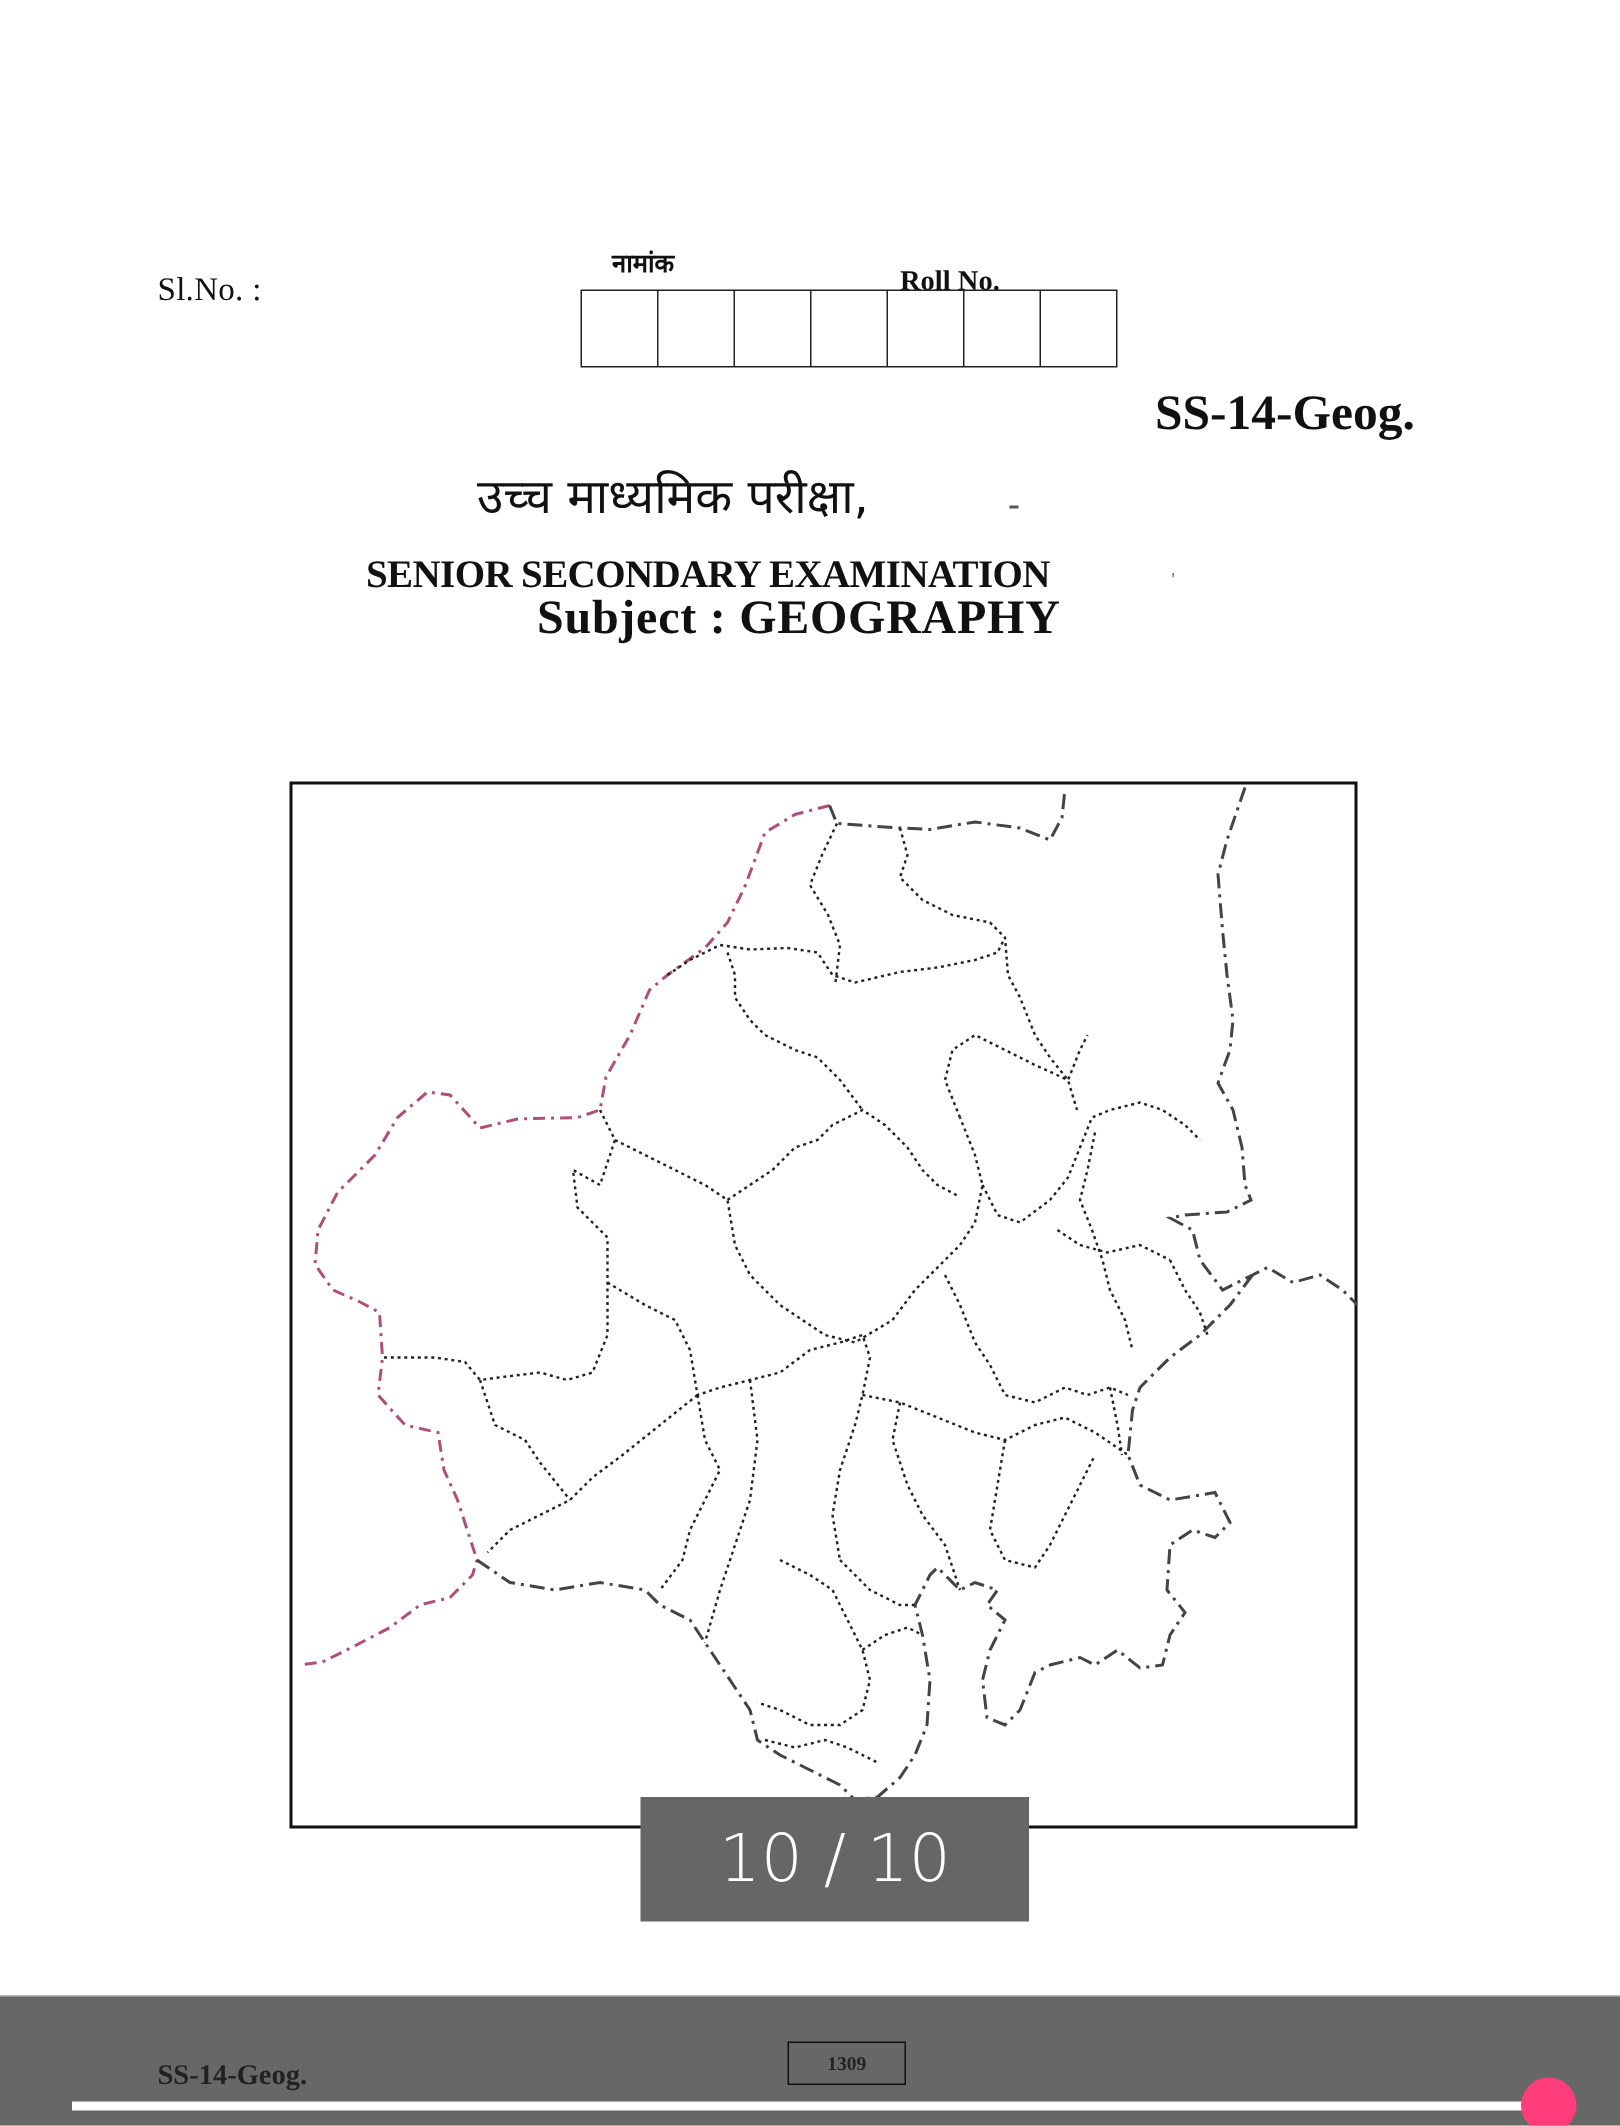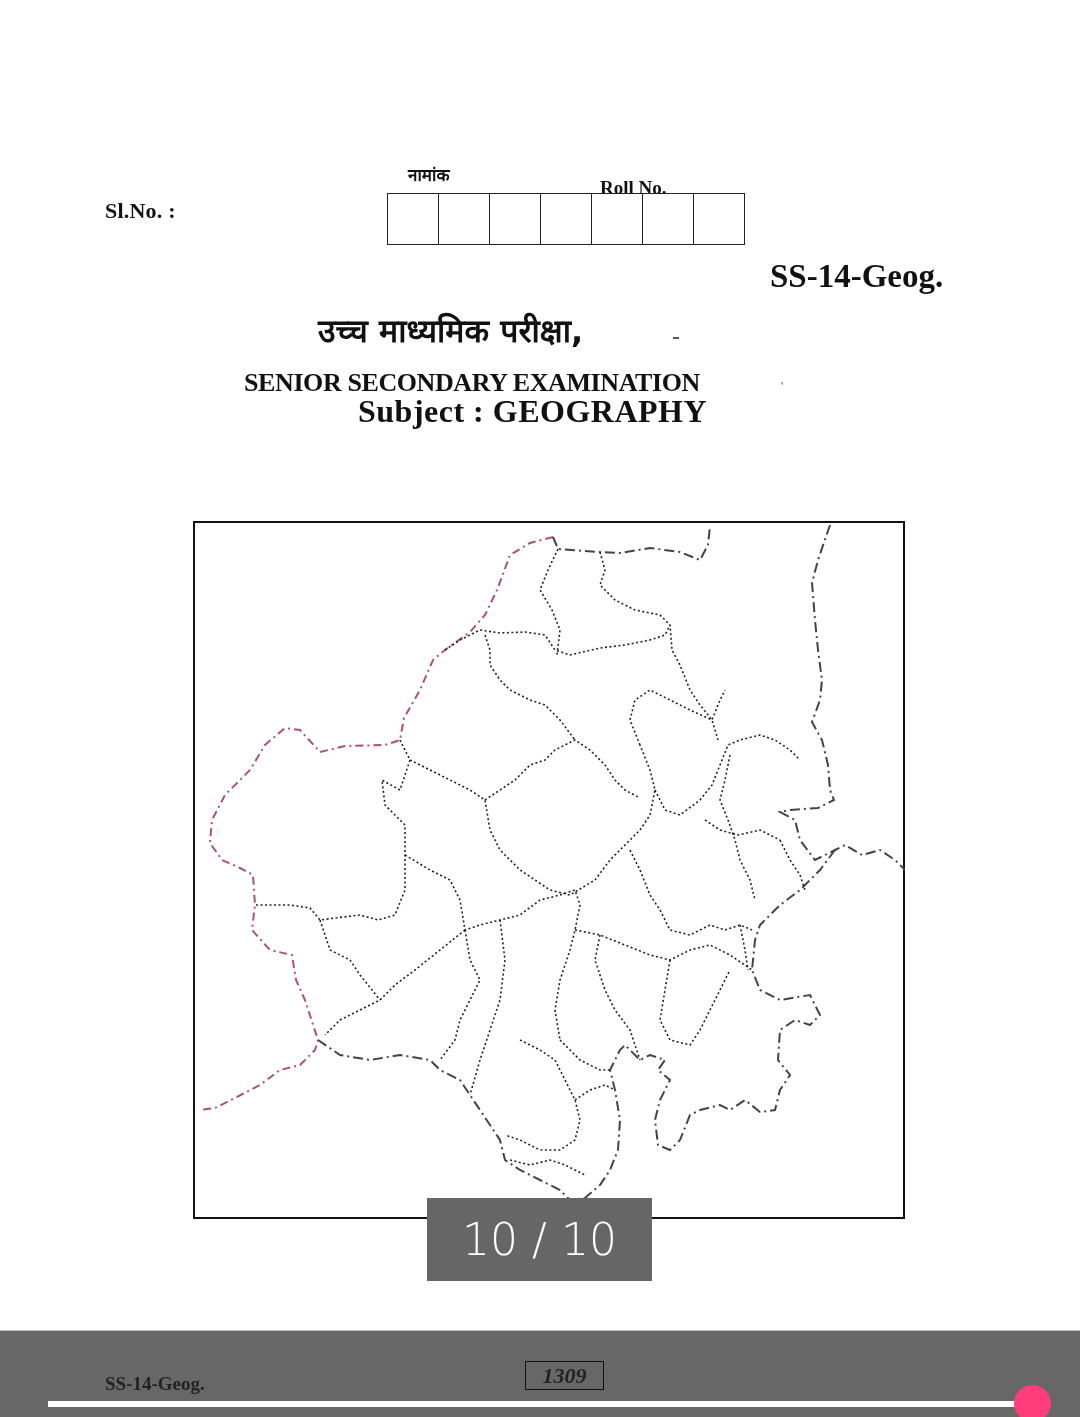--- a/index.html
+++ b/index.html
@@ -1,35 +1,35 @@
 <!DOCTYPE html>
 <html><head>
 <meta charset="utf-8">
 <style>
   html, body { margin:0; padding:0; }
   body { width:1080px; height:1417px; position:relative; overflow:hidden; background:#ffffff; font-family:"Liberation Serif", serif; color:#111; }
   .abs { position:absolute; }
-  .slno { left:105px; top:180px; font-size:22px; font-weight:bold; letter-spacing:0.2px;margin-top:18px; }
+  .slno { left:105px; top:180px; font-size:22px; font-weight:normal; letter-spacing:0.2px; }
   .lbl-hindi { left:408px; top:163px; font-size:17px; font-weight:bold; font-family:"DejaVu Sans", sans-serif; }
   .lbl-roll { left:600px; top:177px; font-size:19px; font-weight:bold; }
   .roll-boxes { left:387px; top:193px; display:flex; border:1px solid #222; }
   .roll-box { width:50px; height:50px; border-right:1px solid #222; }
   .roll-box:last-child { border-right:none; }
   .code { left:770px; top:258px; font-size:33px; font-weight:bold; }
-  .title-hi { left:318px; top:308px; font-size:32px; font-weight:bold; font-family:"DejaVu Sans", sans-serif; }
+  .title-hi { left:318px; top:308px; font-size:32px; font-weight:normal; font-family:"DejaVu Sans", sans-serif; }
   .title-hi-dash { left:673px; top:337px; width:6px; height:2px; background:#555; }
   .title-en { left:244px; top:368px; font-size:26px; font-weight:bold; letter-spacing:-0.4px; }
   .title-en-mark { left:781px; top:379px; font-size:12px; color:#555; }
   .subject { left:358px; top:393px; font-size:32px; font-weight:bold; letter-spacing:0.5px; }
   .map-frame { left:193px; top:521px; width:712px; height:698px; border:2px solid #111; box-sizing:border-box; }
   .map-frame svg { position:absolute; left:-2px; top:-2px; }
-  .page-ind { left:427px; top:1198px; width:225px; height:83px; background:#666666; color:#ffffff; font-family:"DejaVu Sans", sans-serif; font-size:44px; display:flex; align-items:center; justify-content:center; font-weight:300; }
+  .page-ind { left:427px; top:1198px; width:259px; height:83px; background:#666666; color:#ffffff; font-family:"DejaVu Sans", sans-serif; font-size:44px; display:flex; align-items:center; justify-content:center; font-weight:300; }
   .bottom-bar { left:0; top:1330px; width:1080px; height:87px; background:#676767; border-top:1px solid #bbb; }
   .footer-code { left:105px; top:1373px; font-size:19px; font-weight:bold; color:#222; }
-  .footer-num { left:525px; top:1361px; width:79px; height:29px; border:1.5px solid #111; box-sizing:border-box; font-size:22px; font-weight:bold; color:#222; display:flex; align-items:center; justify-content:center;font-style:italic; }
+  .footer-num { left:525px; top:1361px; width:79px; height:29px; border:1.5px solid #111; box-sizing:border-box; font-size:13px; font-weight:bold; color:#222; display:flex; align-items:center; justify-content:center; }
   .slider-track { left:48px; top:1401px; width:970px; height:6px; background:#ffffff; }
   .slider-thumb { left:1014px; top:1385px; width:37px; height:37px; border-radius:50%; background:#ff3d7a; }
 </style>
 </head>
 <body>
 
 <div class="abs slno">Sl.No. :</div>
 <div class="abs lbl-hindi">नामांक</div>
 <div class="abs lbl-roll">Roll No.</div>
 <div class="abs roll-boxes">

